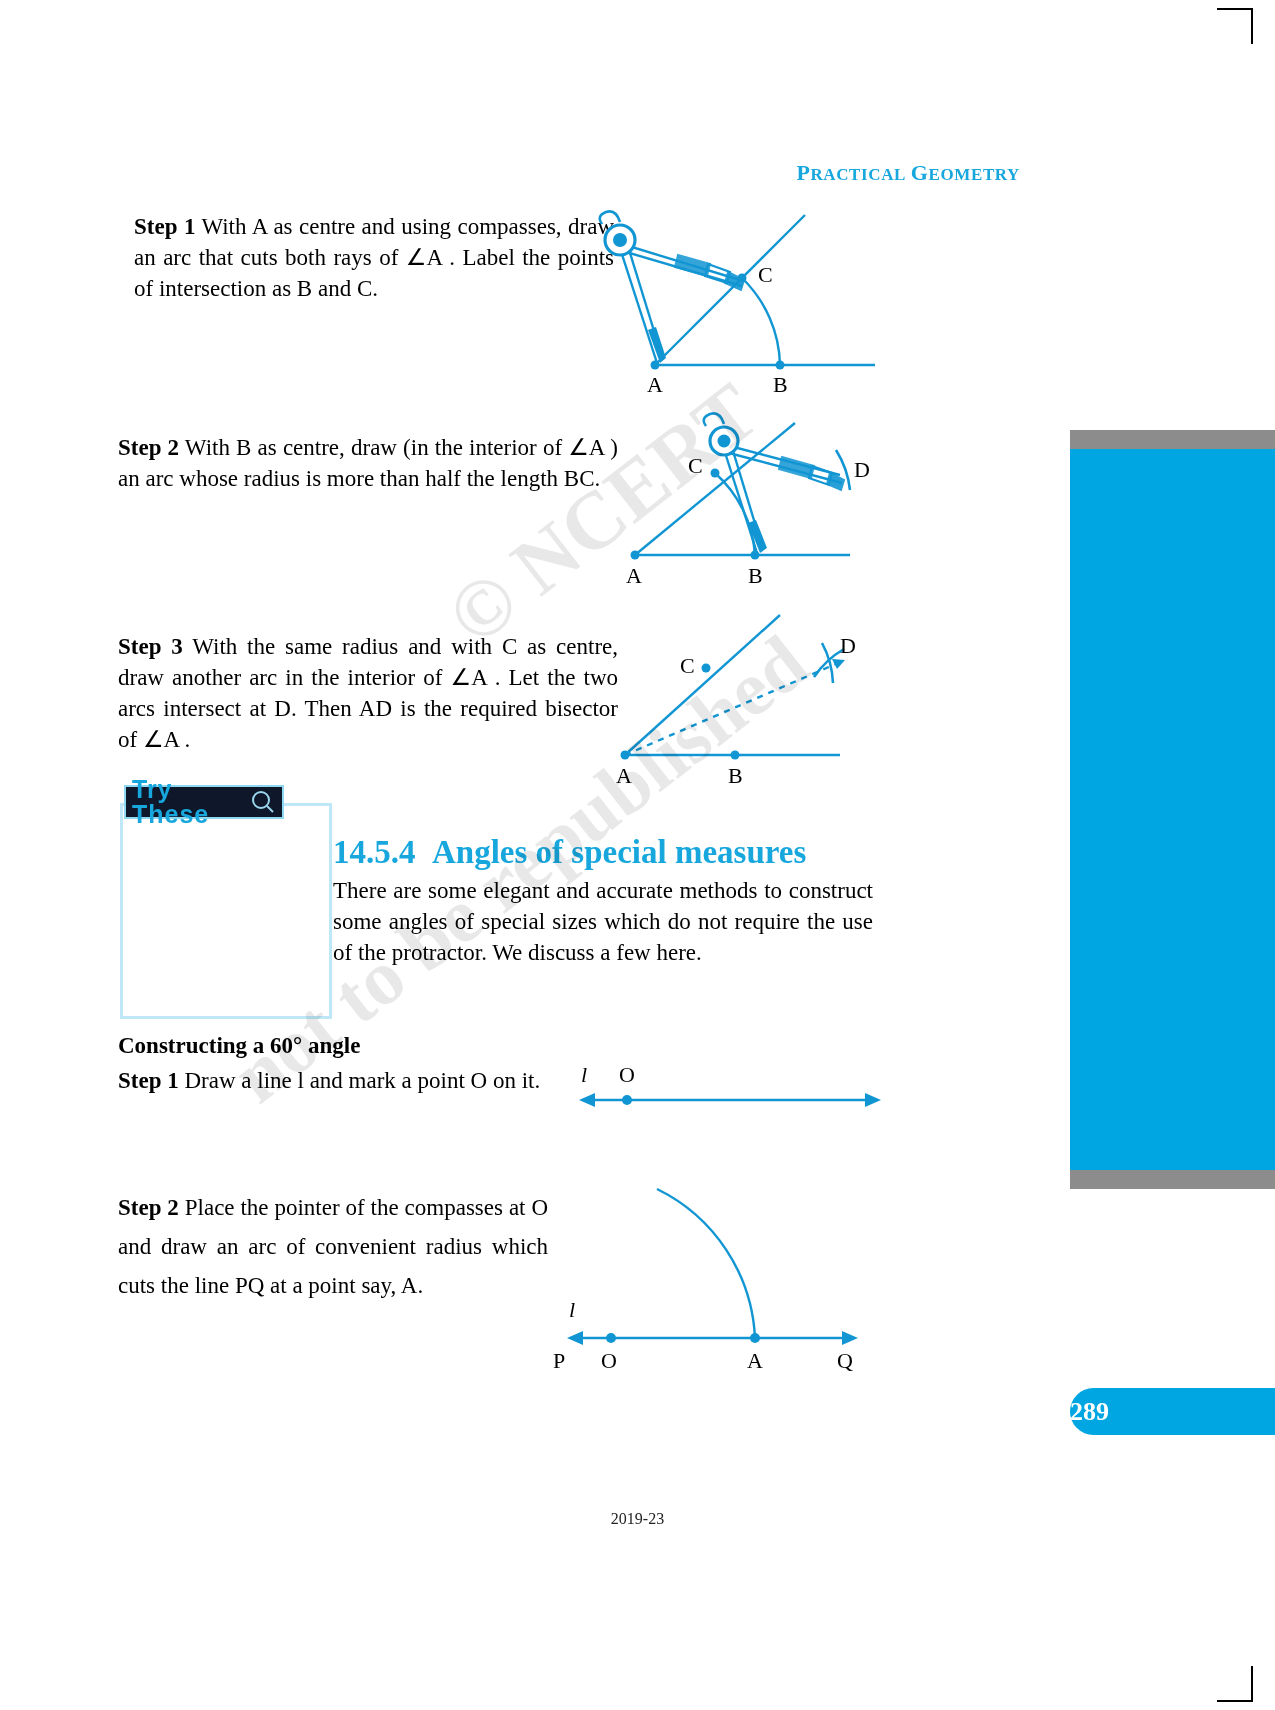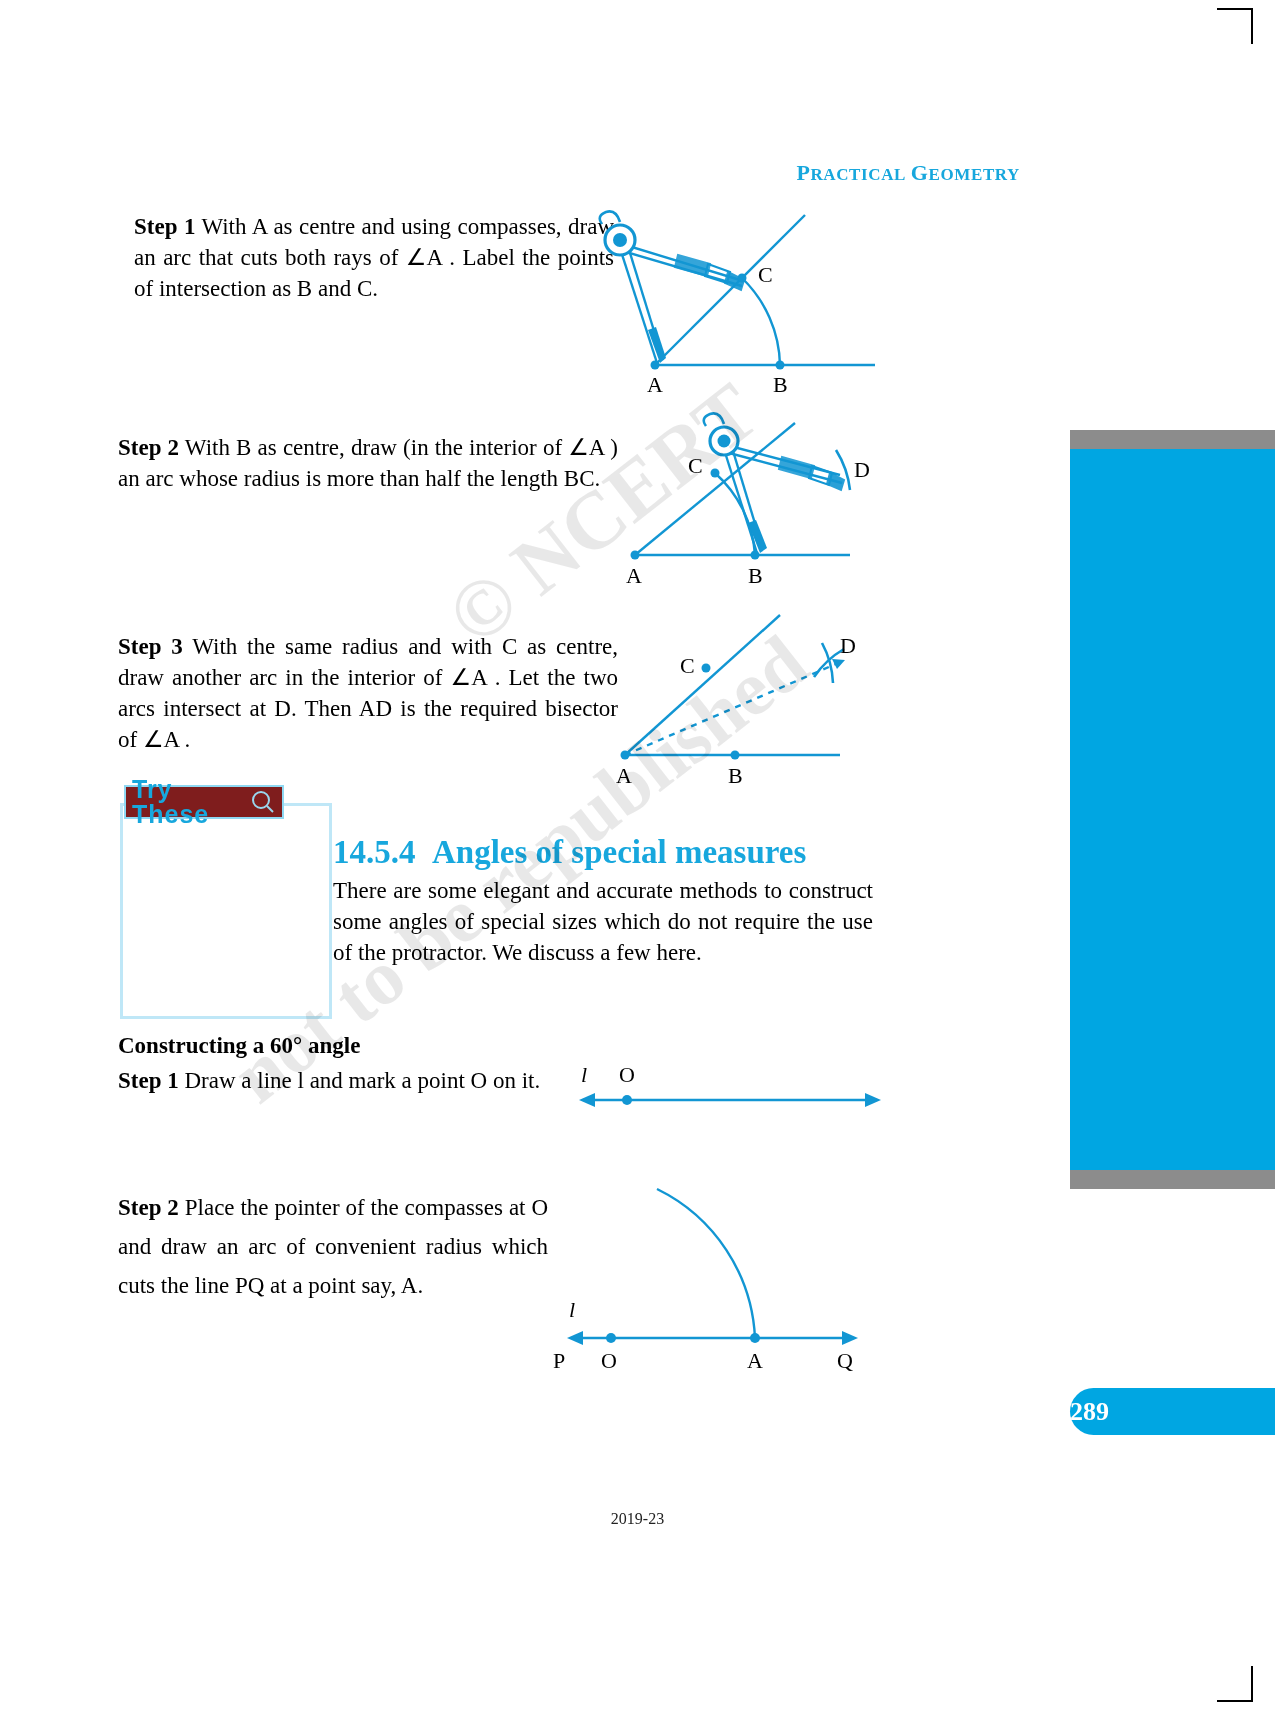--- a/index.html
+++ b/index.html
@@ -33,21 +33,21 @@
 
   
   .blk{position:absolute;font-size:23px;line-height:31px;text-align:justify;}
   .step-lbl{font-weight:bold;}
 
   
   .try-wrap{position:absolute;left:120px;top:785px;width:208px;height:230px;z-index:2;}
   .try-wrap .frame{position:absolute;left:0;top:18px;width:206px;height:210px;
                    border:3px solid #bfe7f7;background:#fff;}
   .try-hd{position:absolute;left:4px;top:0px;width:160px;height:34px;
-          border:2px solid #8fd8f2;background:#7f1d1d;
+          border:2px solid #8fd8f2;background:#0f172a;
           display:flex;align-items:center;gap:6px;padding:0 6px;box-sizing:border-box;}
   .try-hd span{color:#17a7dd;font-weight:bold;font-size:25px;letter-spacing:1px;
                font-family:"Liberation Sans",sans-serif;line-height:1;}
   .try-body{position:absolute;left:14px;top:38px;width:180px;font-size:21px;
             line-height:28px;text-align:justify;}
 
   
   .sec-h{position:absolute;left:333px;top:834px;color:#17a7dd;font-weight:bold;
          font-size:33px;font-family:"Liberation Serif",serif;}
 

